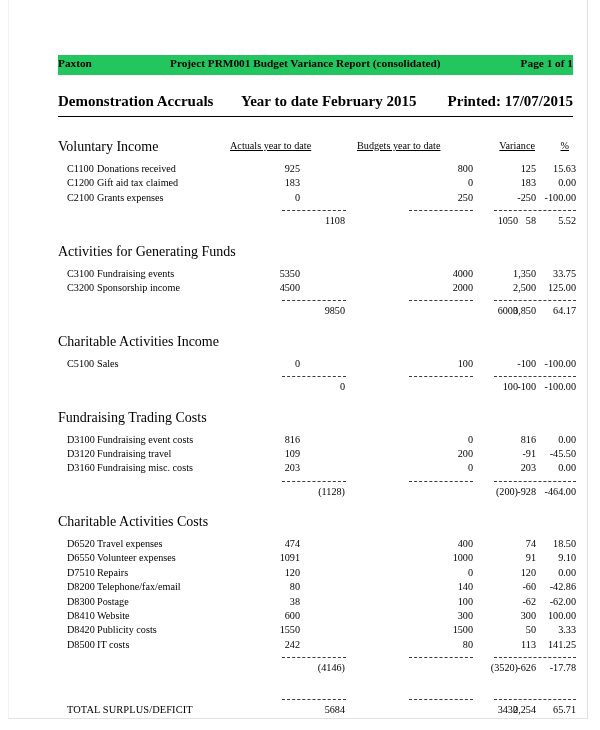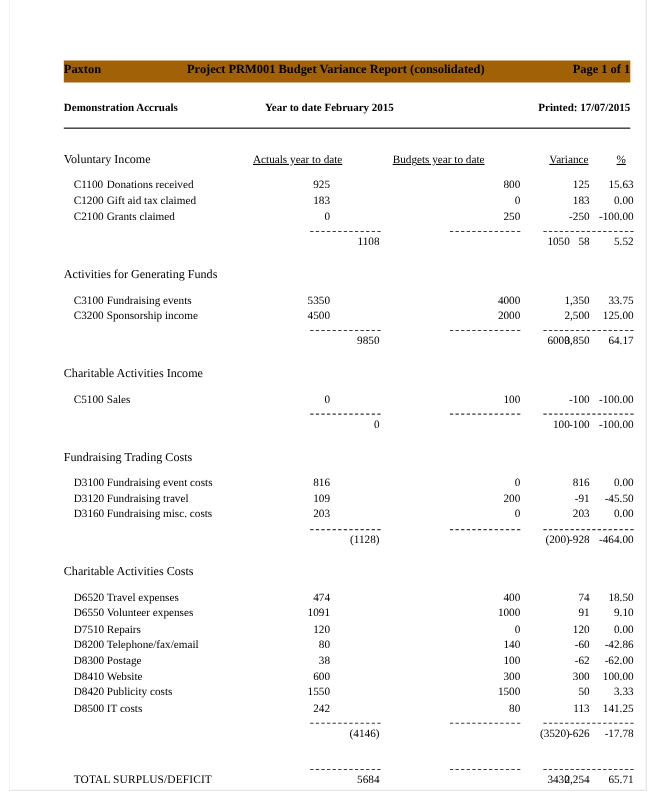--- a/index.html
+++ b/index.html
@@ -31,35 +31,35 @@
     position: absolute;
     left: 49px;
     top: 55px;
     width: 515px;
     font-size: 10.2px;
   }
 
   
   .hdr-band {
     position: relative;
-    background: #a16207;
+    background: #22c55e;
     height: 20px;
   }
   .hdr-row {
     position: relative;
     height: 20px;
     font-weight: bold;
     font-size: 11.3px;
   }
   .hdr-row2 {
     position: relative;
     height: 22px;
     margin-top: 16px;
     font-weight: bold;
-    font-size: 10px;
+    font-size: 15px;
   }
   .h-left   { position: absolute; left: 0; top: 2px; }
   .h-mid    { position: absolute; left: 112px; top: 2px; }
   .h-mid2   { position: absolute; left: 183px; top: 2px; }
   .h-right  { position: absolute; right: 0px; top: 2px; }
 
   .rule-main {
     position: absolute;
     left: 49px;
     top: 116px;
@@ -83,21 +83,21 @@
   }
   .ch-actuals  { left: 172px; }
   .ch-budgets  { left: 299px; }
   .ch-variance { right: 38px; }
   .ch-pct      { right: 4px; }
 
   
   .section-title {
     position: relative;
     height: 15px;
-    font-size: 11px;
+    font-size: 14px;
     white-space: nowrap;
   }
   .gap-sm { height: 9px; }
   .gap-md { height: 14px; }
   .gap-lg { height: 18px; }
 
   .row {
     position: relative;
     height: 14.4px;
     font-size: 10.2px;
@@ -215,21 +215,21 @@
         <div class="row">
           <span class="code">C1200</span>
           <span class="desc">Gift aid tax claimed</span>
           <span class="v-act">183</span>
           <span class="v-bud">0</span>
           <span class="v-var">183</span>
           <span class="v-pct">0.00</span>
         </div>
         <div class="row">
           <span class="code">C2100</span>
-          <span class="desc">Grants claimed</span>
+          <span class="desc">Grants expenses</span>
           <span class="v-act">0</span>
           <span class="v-bud">250</span>
           <span class="v-var">-250</span>
           <span class="v-pct">-100.00</span>
         </div>
         <div class="dashes">
           <i class="d-act"></i>
           <i class="d-bud"></i>
           <i class="d-var"></i>
         </div>

